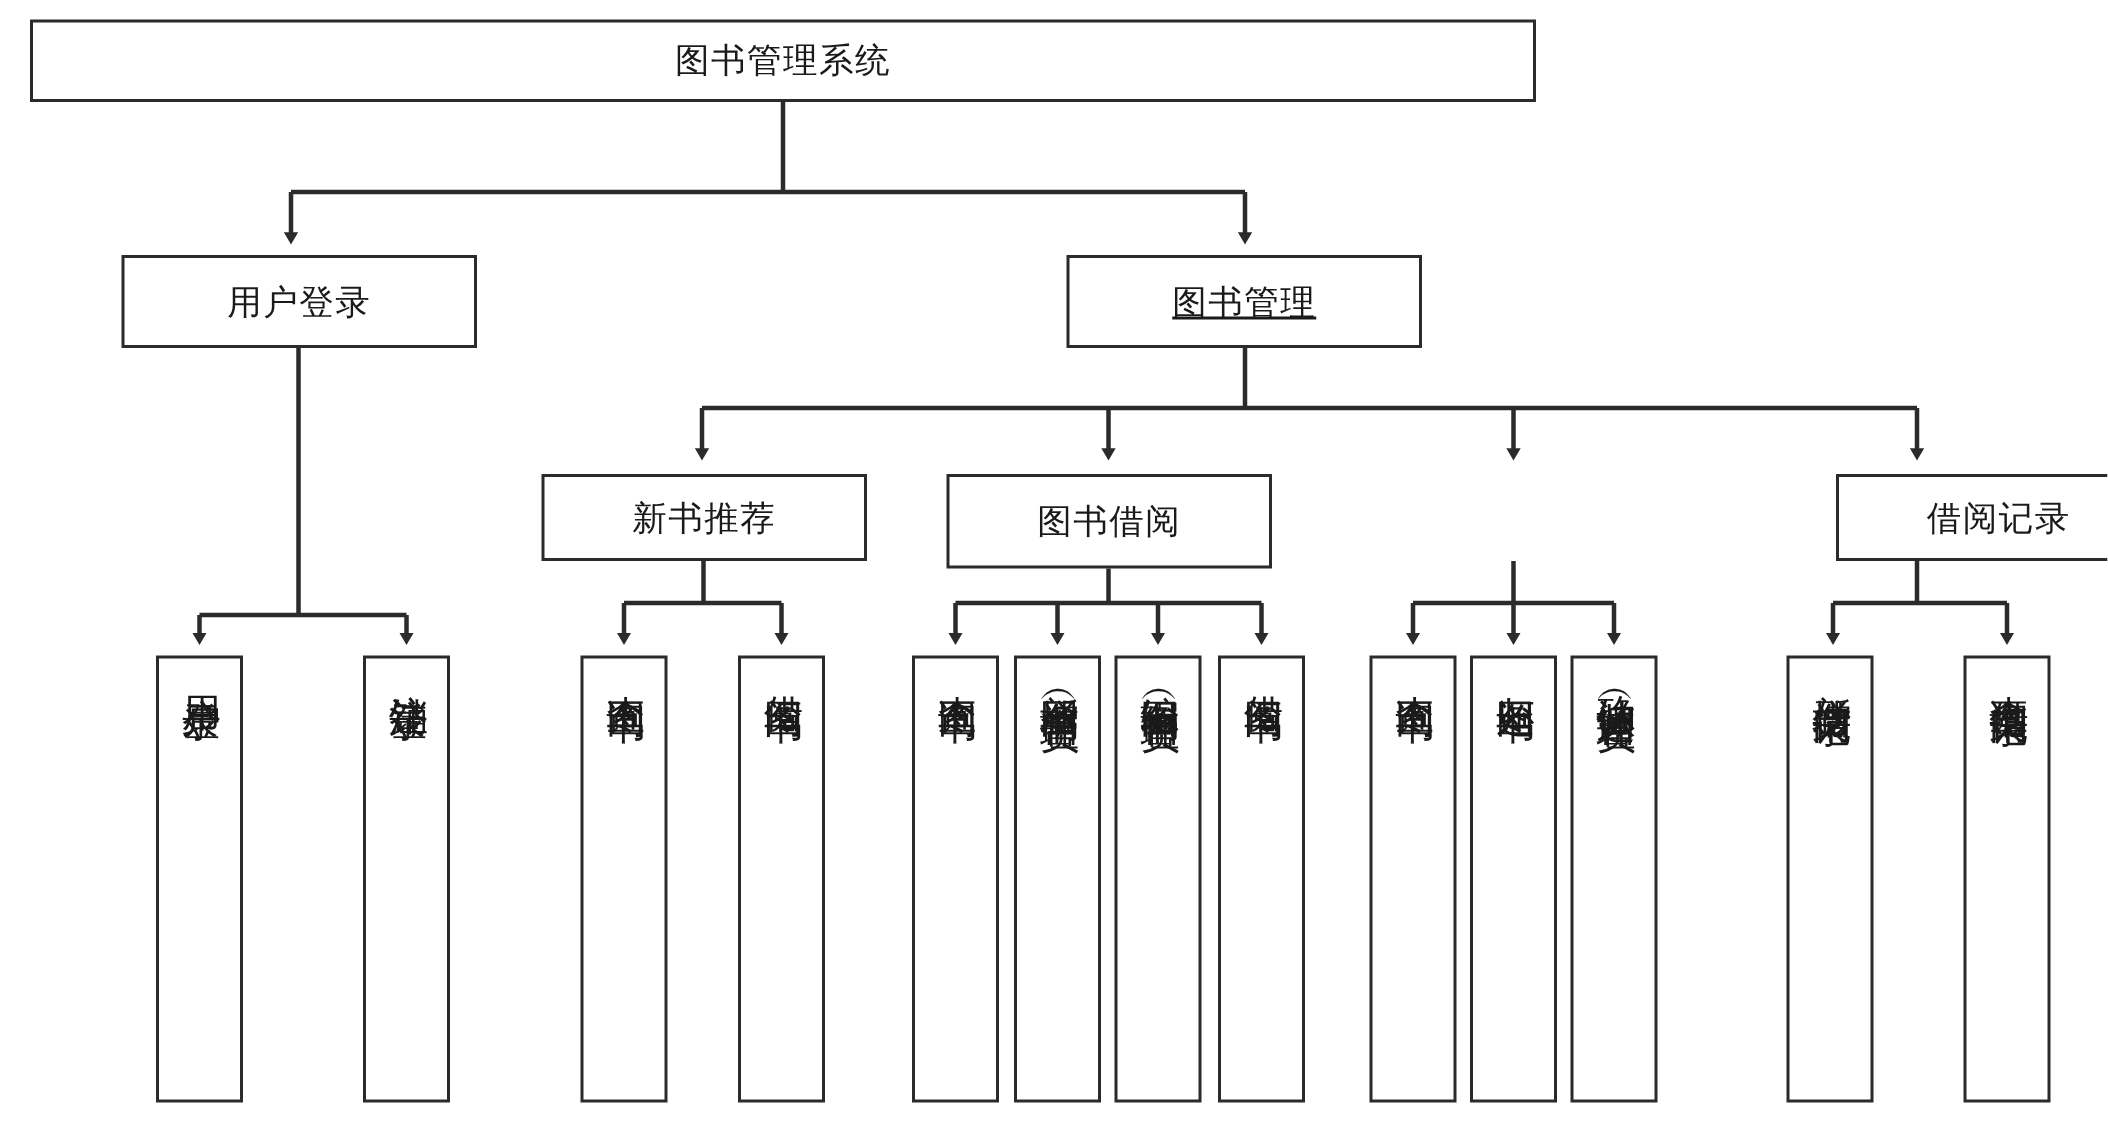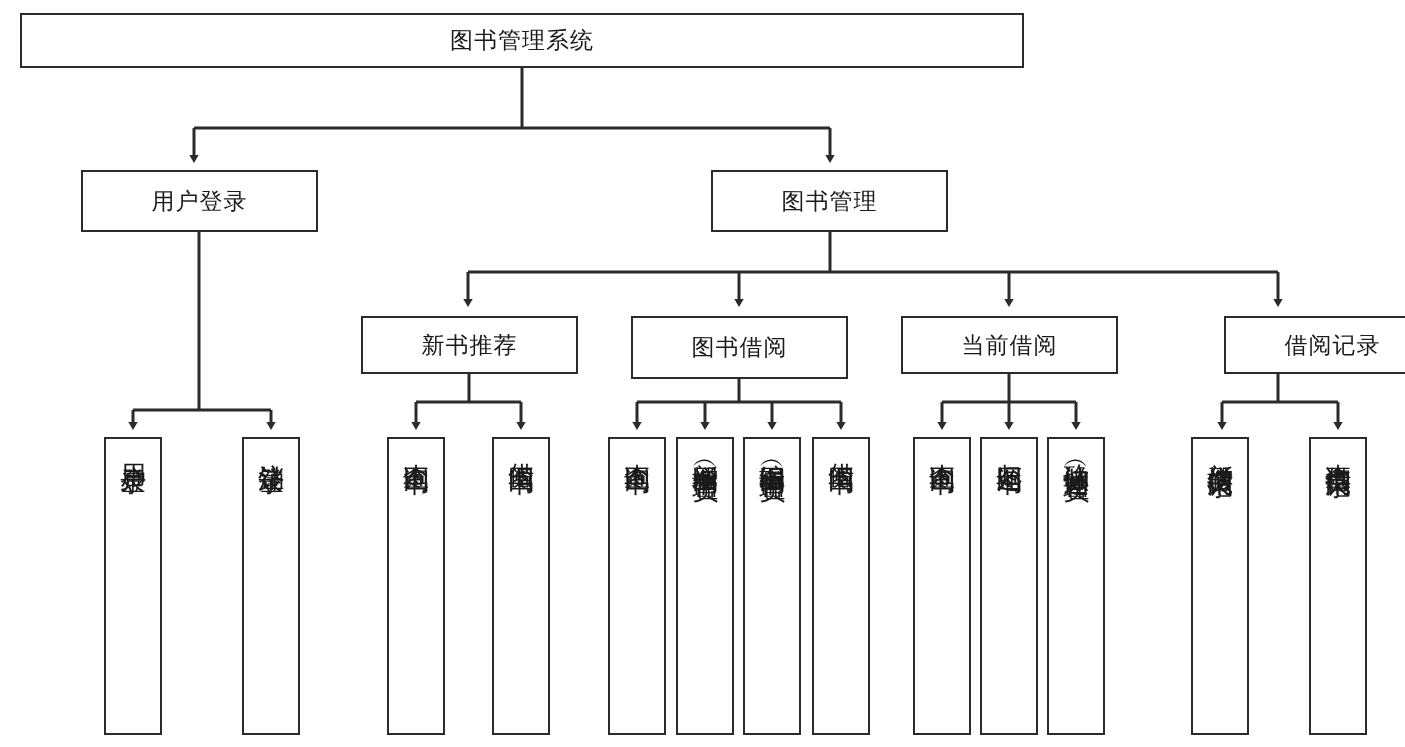--- a/index.html
+++ b/index.html
@@ -124,32 +124,29 @@
     </g>
   </svg>
 
   <div class="node node-h node-root" style="left:20px; top:13px; width:1004px; height:55px;">
     <span class="label">图书管理系统</span>
   </div>
 
   <div class="node node-h" style="left:81px; top:170px; width:237px; height:62px;">
     <span class="label">用户登录</span>
   </div>
-  <div class="node node-h" style="left:711px; top:170px; width:237px; height:62px;">
+  <div class="node node-h" style="left:711px; top:170px; width:237px; height:62px;text-decoration:underline;">
     <span class="label">图书管理</span>
   </div>
 
   <div class="node node-h" style="left:361px; top:316px; width:217px; height:58px;text-align:right;">
     <span class="label">新书推荐</span>
   </div>
   <div class="node node-h" style="left:631px; top:316px; width:217px; height:63px;">
     <span class="label">图书借阅</span>
-  </div>
-  <div class="node node-h" style="left:901px; top:316px; width:217px; height:58px;">
-    <span class="label">当前借阅</span>
   </div>
   <div class="node node-h" style="left:1224px; top:316px; width:217px; height:58px;align-items:center;">
     <span class="label">借阅记录</span>
   </div>
 
   <div class="node node-v" style="left:104px; top:437px; width:58px; height:298px;">
     <span class="vlabel">用户登录</span>
   </div>
   <div class="node node-v" style="left:242px; top:437px; width:58px; height:298px;">
     <span class="vlabel">注销登录</span>

